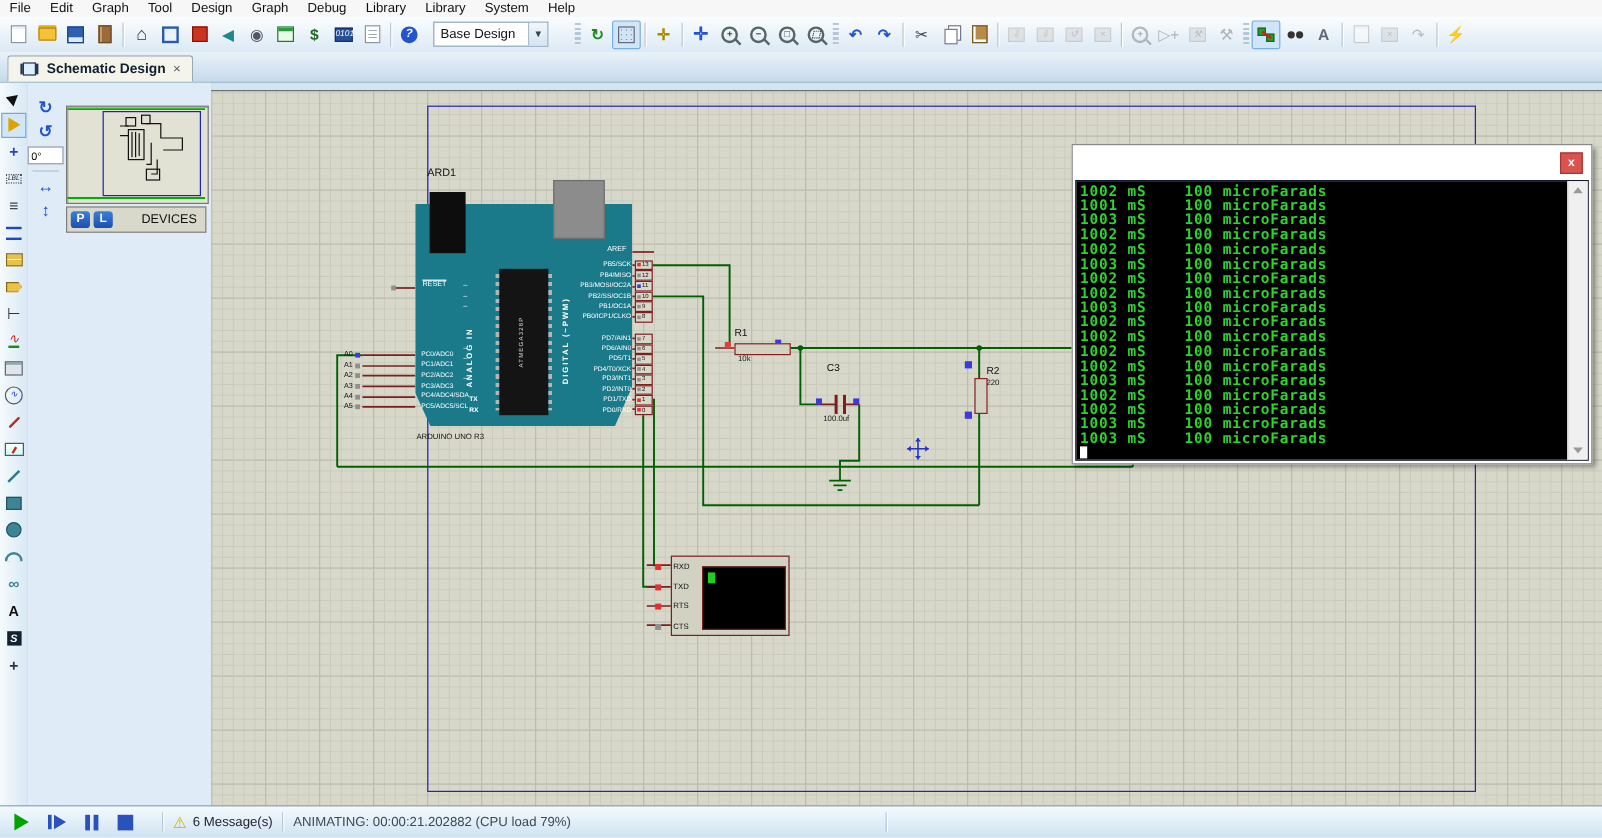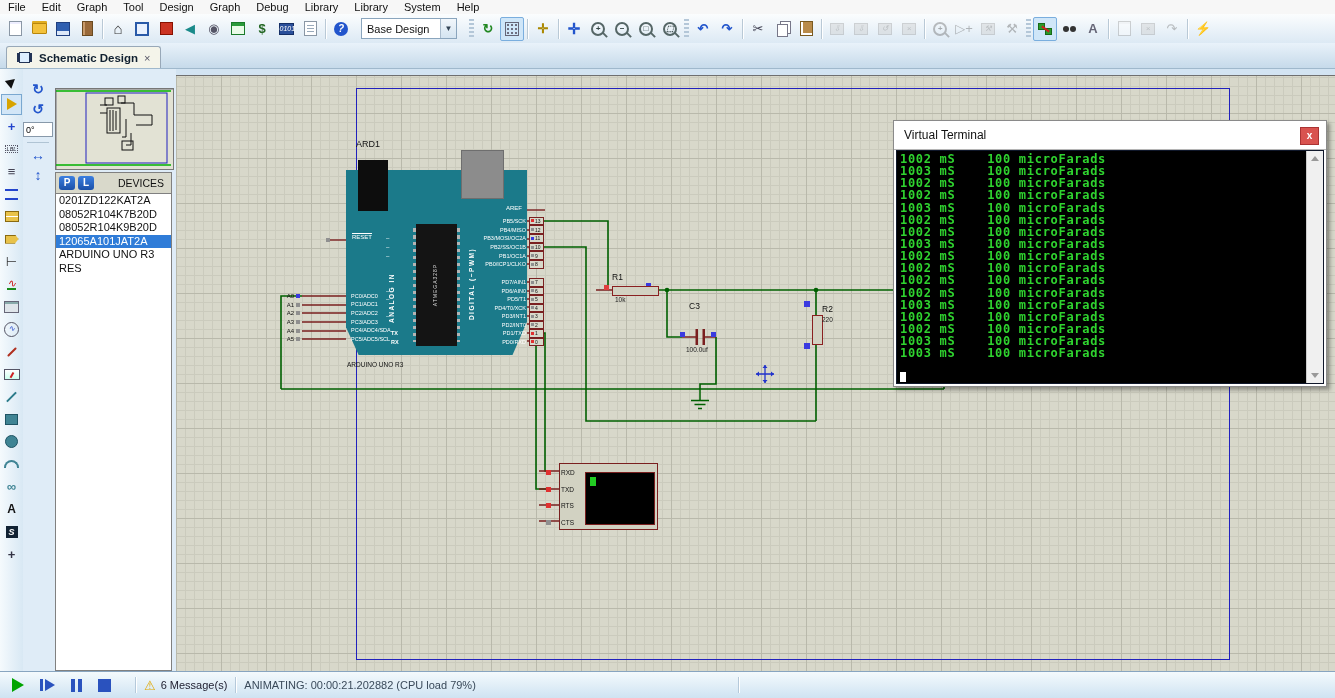--- a/index.html
+++ b/index.html
@@ -38,21 +38,21 @@
   .mag::after{content:'';position:absolute;width:6px;height:2px;background:#566;right:-5px;bottom:-2px;transform:rotate(45deg)}
   .copyic{width:9px;height:11px;background:#fff;border:1px solid #778;box-shadow:3px -3px 0 -1px #fff,3px -3px 0 0 #778;margin-top:3px}
   .pasteic{width:11px;height:13px;background:#b98b4a;border:1px solid #7a5a20;box-shadow:inset 2px -2px 0 #fff}
   .greybox{width:12px;height:10px;background:#c8ccd0;border:1px solid #99a;color:#678;font-size:8px;line-height:10px;text-align:center}
   .binoc{width:6px;height:6px;border-radius:50%;background:#333;box-shadow:7px 0 0 #333;margin-right:7px}
   .autoroute{width:14px;height:12px;position:relative}
   .autoroute i{position:absolute;width:5px;height:5px;background:#2a9a2a;border:1px solid #176a17}
   .autoroute i:first-child{left:0;top:0}.autoroute i:last-child{right:0;bottom:0}
   .autoroute::after{content:'';position:absolute;left:3px;top:5px;width:9px;height:2px;background:#cc2222;transform:rotate(35deg)}
   .glyph{font-size:13px;line-height:1}
-  #designsel{margin-left:8px;margin-right:10px;width:94px;height:19px;background:#fff;border:1px solid #8aa5bd;
+  #designsel{margin-left:8px;margin-right:20px;width:94px;height:19px;background:#fff;border:1px solid #8aa5bd;
     display:flex;align-items:center;font-size:11px;color:#111;flex:none}
   #designsel .dsv{flex:1;padding-left:5px}
   #designsel .dsa{width:15px;height:100%;background:linear-gradient(#f2f7fb,#d4e4f1);border-left:1px solid #aabccd;
     font-size:8px;color:#345;display:flex;align-items:center;justify-content:center}
   
   #tabbar{position:absolute;left:0;top:43px;right:0;height:25px;
     background:linear-gradient(#e9f2fa,#c6daea);border-bottom:1px solid #9fb8cc;z-index:5}
   #tab0{position:absolute;left:6px;top:3px;height:21px;background:#f4f4ea;border:1px solid #98a8b8;border-bottom:none;
     border-radius:3px 3px 0 0;display:flex;align-items:center;gap:6px;padding:0 9px;font-size:11.5px;font-weight:bold;color:#102030}
   .tabic{width:9px;height:9px;border:1px solid #235;background:#def;box-shadow:-3px 0 0 -1px #235,3px 0 0 -1px #235;margin:0 3px}
@@ -409,29 +409,20 @@
           <rect x="66" y="52" width="11" height="9"></rect>
           <path d="M44,16 H51 M44,24 H51"></path>
         </g>
       </svg>
     </div>
     <div id="plbar">
       <span class="plbtn">P</span>
       <span class="plbtn">L</span>
       <span id="devhdr">DEVICES</span>
     </div>
-    <div id="devlist">
-
-    <div class="dev-item">0201ZD122KAT2A</div>
-        <div class="dev-item">08052R104K7B20D</div>
-        <div class="dev-item">08052R104K9B20D</div>
-        <div class="dev-item selected">12065A101JAT2A</div>
-        <div class="dev-item">ARDUINO UNO R3</div>
-        <div class="dev-item">RES</div>
-      </div>
   </div>
 
   <div id="canvas">
 
     <div class="comp" id="ard">
       <div id="ardbody"></div>
       <span id="ardref">ARD1</span>
       <div id="ardjack"></div>
       <div id="ardusb"></div>
       <div id="ardic"></div>
@@ -689,28 +680,26 @@
   </g>
   <g fill="#e04040">
       <rect x="604" y="285" width="5" height="5"></rect>
     </g>
   <g fill="#909090">
       <rect x="326" y="238" width="4" height="4"></rect>
     </g>
 </svg>
 
 <div id="vterm">
-  <div id="vt-title">
-    <span>Virtual Terminal</span>
-  </div>
   <div id="vt-close">x</div>
   <div id="vt-body">
     <div id="vt-text">
 
     <div class="vt-line">1002 mS    100 microFarads</div>
+        <div class="vt-line">1001 mS    100 microFarads</div>
         <div class="vt-line">1003 mS    100 microFarads</div>
         <div class="vt-line">1002 mS    100 microFarads</div>
         <div class="vt-line">1002 mS    100 microFarads</div>
         <div class="vt-line">1003 mS    100 microFarads</div>
         <div class="vt-line">1002 mS    100 microFarads</div>
         <div class="vt-line">1002 mS    100 microFarads</div>
         <div class="vt-line">1003 mS    100 microFarads</div>
         <div class="vt-line">1002 mS    100 microFarads</div>
         <div class="vt-line">1002 mS    100 microFarads</div>
         <div class="vt-line">1002 mS    100 microFarads</div>

